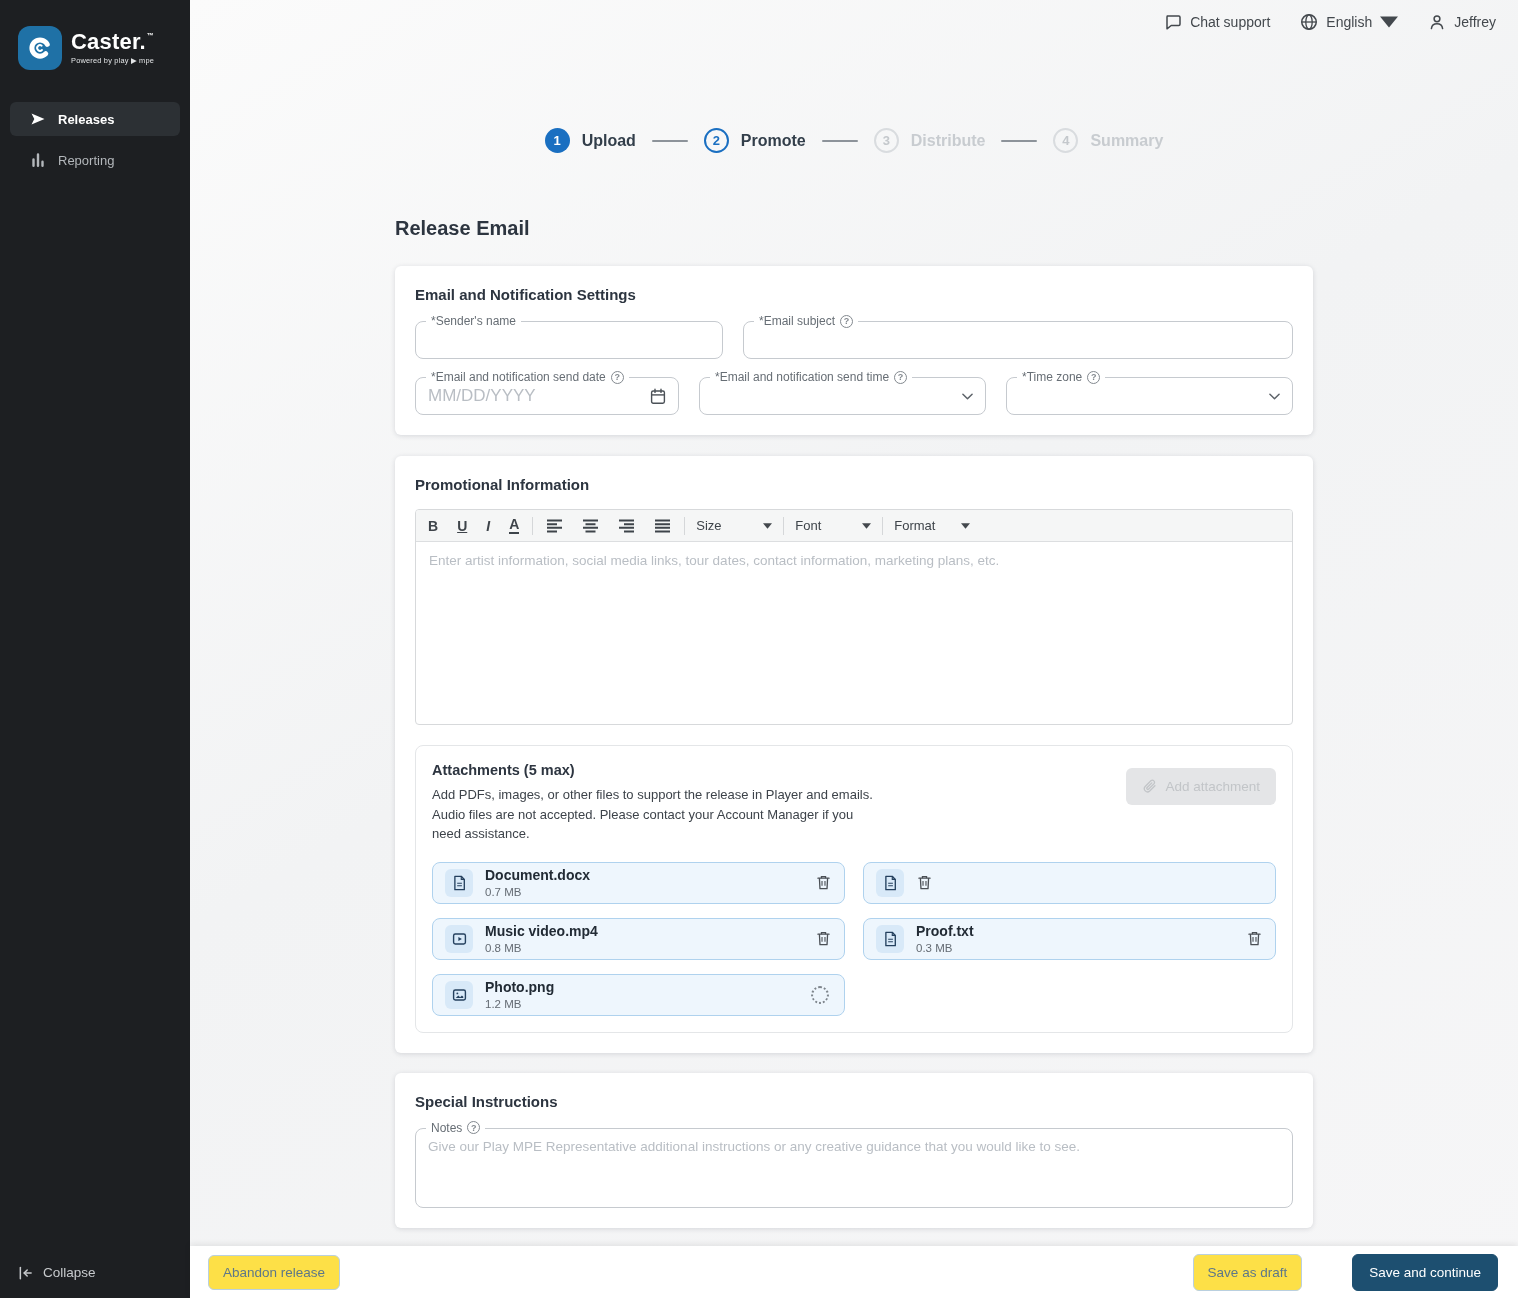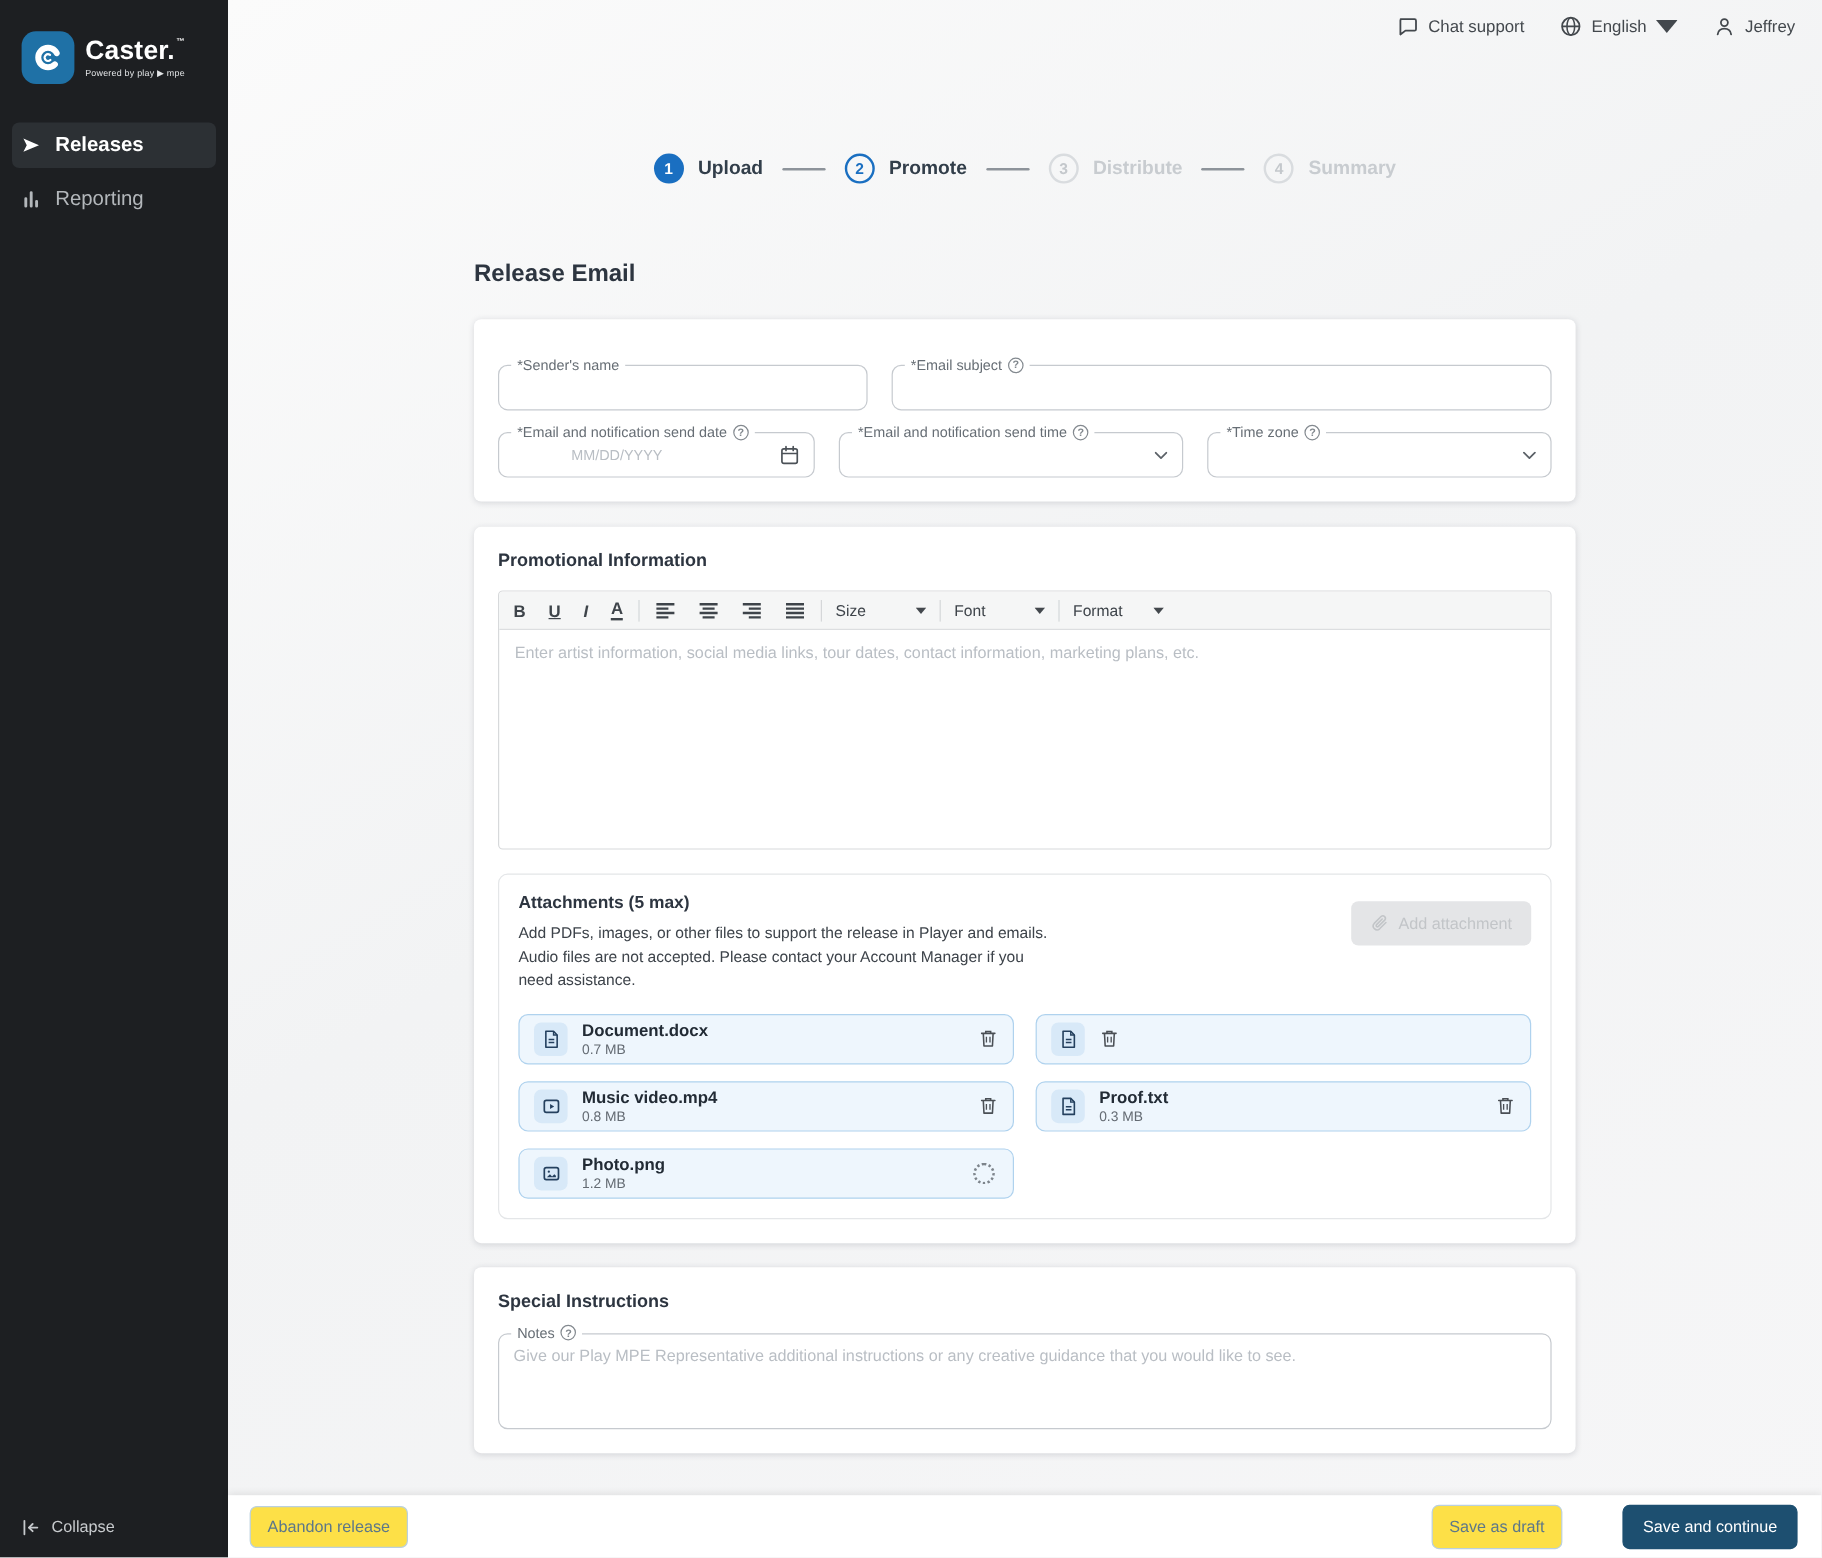--- a/index.html
+++ b/index.html
@@ -8,21 +8,21 @@
 
   
   .sidebar{width:190px;min-width:190px;background:#1d1f22;display:flex;flex-direction:column;}
   .brand{display:flex;align-items:center;gap:9px;padding:26px 14px 32px 18px;}
   .brand-tile{width:44px;height:44px;border-radius:12px;background:#1f71a6;display:flex;align-items:center;justify-content:center;flex:none;}
   .brand-texts{color:#fff;}
   .brand-name{font-size:22px;font-weight:700;letter-spacing:.2px;display:flex;align-items:flex-start;line-height:1;}
   .brand-tm{font-size:7px;margin-top:1px;margin-left:1px;}
   .brand-tagline{font-size:7.4px;color:#e3e5e7;margin-top:3px;letter-spacing:.2px;white-space:nowrap;}
   .nav{display:flex;flex-direction:column;gap:7px;padding:0 10px;}
-  .nav-item{display:flex;align-items:center;gap:12px;padding:9px 8px;border-radius:6px;color:#b3b7bb;font-size:17px;cursor:pointer;}
+  .nav-item{display:flex;align-items:center;gap:12px;padding:9px 20px;border-radius:6px;color:#b3b7bb;font-size:13px;cursor:pointer;}
   .nav-item.active{background:#2c3034;color:#fff;font-weight:700;}
   .nav-item svg{width:16px;height:16px;flex:none;}
   .collapse-row{margin-top:auto;display:flex;align-items:center;gap:10px;padding:18px;color:#c7cacd;font-size:13.5px;cursor:pointer;}
   .collapse-row svg{width:15px;height:14px;}
 
   
   .main{flex:1;display:flex;flex-direction:column;background:linear-gradient(150deg,#fbfbfb 0%,#f2f3f4 45%,#f6f6f7 100%);min-width:0;}
   .topbar{height:44px;display:flex;justify-content:flex-end;align-items:center;gap:30px;padding-right:22px;color:#43484d;font-size:14px;flex:none;}
   .top-item{display:flex;align-items:center;gap:8px;cursor:pointer;}
   .top-item svg{width:18px;height:18px;color:#43484d;}
@@ -45,21 +45,21 @@
   .card{background:#fff;border-radius:6px;box-shadow:0 1px 5px rgba(35,43,58,.15);padding:20px;box-sizing:border-box;width:918px;margin:0 auto;}
   .card h2{font-size:15px;font-weight:700;color:#2d3540;margin:0;}
   .card1{margin-top:26px;}
   .card2{margin-top:21px;}
   .card3{margin-top:20px;}
 
   
   .frow{display:flex;gap:20px;margin-top:18px;}
   .field{position:relative;border:1px solid #c6cacf;border-radius:8px;height:38px;background:#fff;display:flex;align-items:center;padding:0 12px;box-sizing:border-box;}
   .field label{position:absolute;top:-8px;left:10px;background:#fff;padding:0 5px;font-size:12px;color:#676e75;display:flex;align-items:center;gap:5px;white-space:nowrap;}
-  .field input{border:none;outline:none;flex:1;font-size:12px;color:#333;font-family:inherit;background:transparent;padding:0;min-width:0;margin-left:48px;}
+  .field input{border:none;outline:none;flex:1;font-size:17px;color:#333;font-family:inherit;background:transparent;padding:0;min-width:0;}
   .field input::placeholder{color:#b9bec4;}
   .help-badge{width:13px;height:13px;border-radius:50%;border:1px solid #83898f;color:#83898f;font-size:9px;display:inline-flex;align-items:center;justify-content:center;font-weight:700;box-sizing:border-box;cursor:pointer;}
   .w-sender{width:308px;}
   .w-subject{flex:1;}
   .w-date{width:264px;}
   .w-flex{flex:1;}
   .tail-btn{background:none;border:none;padding:0;display:flex;align-items:center;cursor:pointer;color:#4b5157;}
   .tail-btn svg{width:16px;height:17px;}
   .chev{width:11px;height:7px;color:#5c6268;}
 
@@ -270,20 +270,21 @@
         <span class="step-line"></span>
         <div class="step step--muted">
           <span class="step-circle">4</span>
           <span class="step-label">Summary</span>
         </div>
       </div>
 
       <h1 class="page-title">Release Email</h1>
 
       <section class="card card1">
+        <h2>Email and Notification Settings</h2>
         <div class="frow">
           <div class="field w-sender">
             <label>
                 <span>*Sender's name</span>
               </label>
             <input type="text" style="">
           </div>
           <div class="field w-subject">
             <label>
               <span>*Email subject</span>

